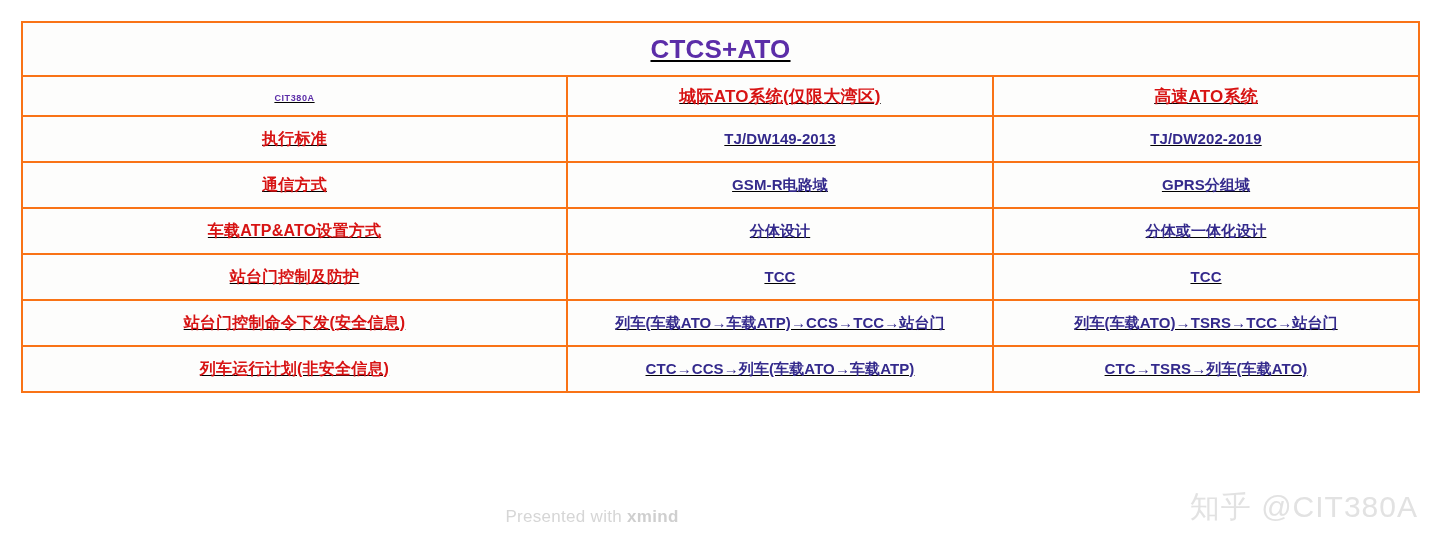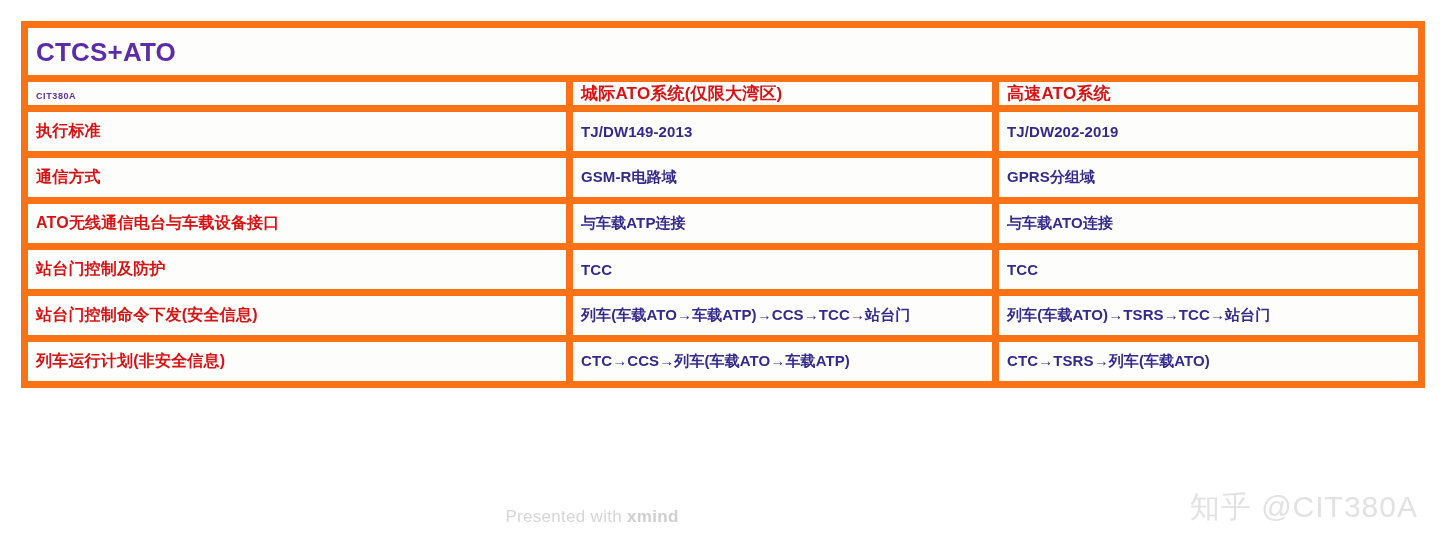--- a/index.html
+++ b/index.html
@@ -28,26 +28,27 @@
     position: absolute;
     left: 21px;
     top: 21px;
     width: 1397px;
     border-collapse: collapse;
     table-layout: fixed;
     background: #fdfdfc;
   }
   #cmp-table td,
   #cmp-table th {
-    border: 7px solid #f97316;
-    text-align: left;
+    border: 2px solid #f97316;
+    text-align: center;
     vertical-align: middle;
     padding: 0 8px;
     background: #fdfdfc;
     box-sizing: border-box;
+    text-decoration: underline;
   }
 
   col.c1 { width: 545px; }
   col.c2 { width: 426px; }
   col.c3 { width: 426px; }
 
   
   .title-row td {
     height: 54px;
     padding: 0;
@@ -55,21 +56,21 @@
   .doc-title {
     color: #5b2da8;
     font-size: 26px;
     font-weight: bold;
     letter-spacing: 0.2px;
     line-height: 1;
   }
 
   
   .head-row td {
-    height: 28px;
+    height: 40px;
   }
   .brand-tag {
     color: #5b2da8;
     font-size: 9px;
     font-weight: bold;
     letter-spacing: 0.6px;
   }
   .col-head {
     color: #d71313;
     font-size: 17px;
@@ -174,32 +175,32 @@
           <span class="row-label">通信方式</span>
         </td>
         <td>
           <span class="cell-val">GSM-R电路域</span>
         </td>
         <td>
           <span class="cell-val">GPRS分组域</span>
         </td>
       </tr>
 
-
-      <tr class="body-row">
-        <td>
-          <span class="row-label">ATO无线通信电台与车载设备接口</span>
-        </td>
-        <td>
-          <span class="cell-val">与车载ATP连接</span>
-        </td>
-        <td>
-          <span class="cell-val">与车载ATO连接</span>
-        </td>
-      </tr>
+      <tr class="body-row">
+        <td>
+          <span class="row-label">车载ATP&amp;ATO设置方式</span>
+        </td>
+        <td>
+          <span class="cell-val">分体设计</span>
+        </td>
+        <td>
+          <span class="cell-val">分体或一体化设计</span>
+        </td>
+      </tr>
+
 
       <tr class="body-row">
         <td>
           <span class="row-label">站台门控制及防护</span>
         </td>
         <td>
           <span class="cell-val">TCC</span>
         </td>
         <td>
           <span class="cell-val">TCC</span>

